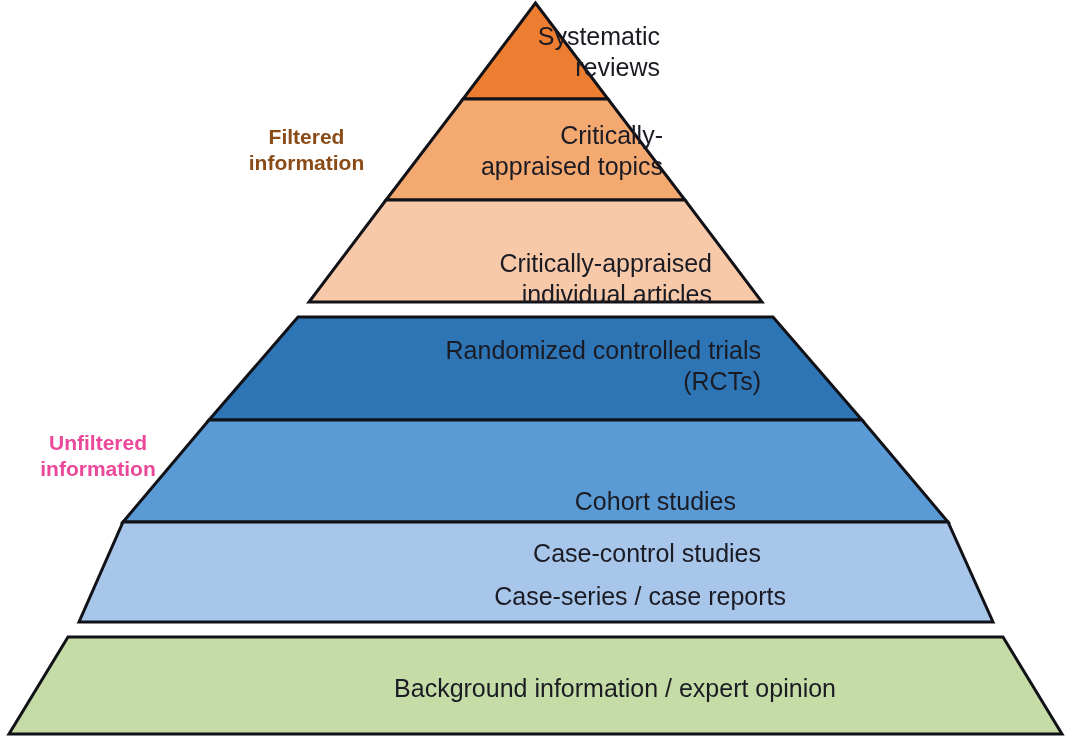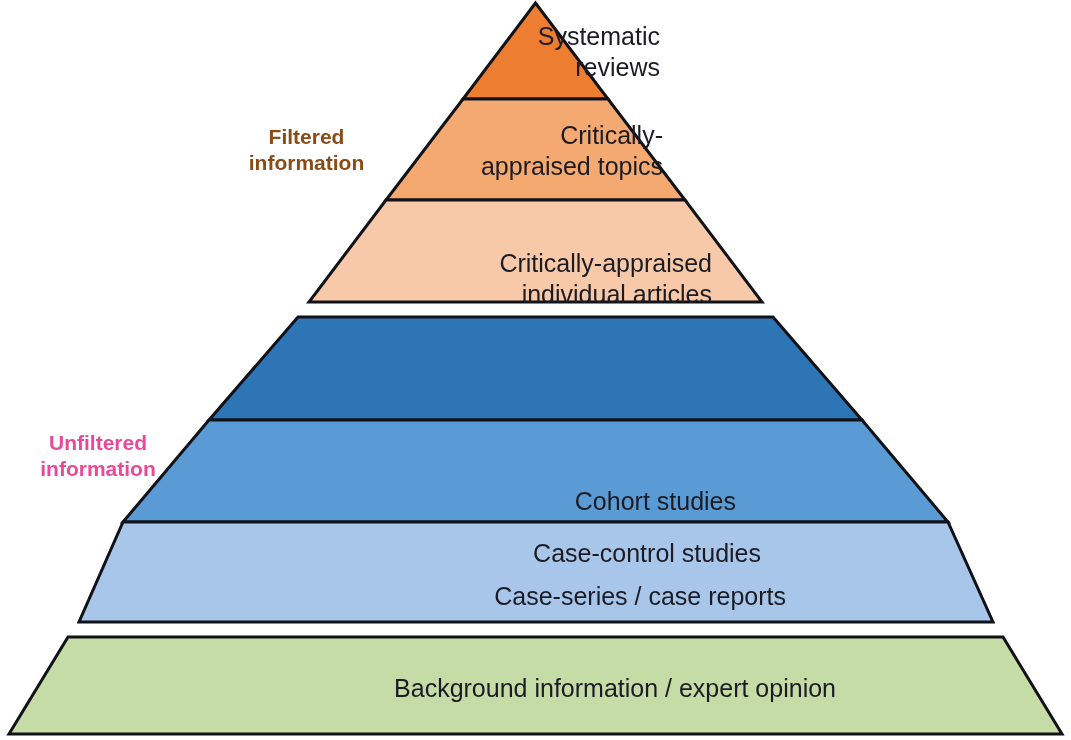--- a/index.html
+++ b/index.html
@@ -87,20 +87,22 @@
 
   <div class="tier-label" style="left:411px; top:21px; width:249px;">Systematic
 reviews</div>
 
   <div class="tier-label" style="left:364px; top:120px; width:299px;">Critically-
 appraised topics</div>
 
   <div class="tier-label" style="left:359px; top:225px; width:353px;margin-top:23px;">Critically-appraised
 individual articles</div>
 
+  <div class="tier-label" style="left:310px; top:335px; width:451px;">Randomized controlled trials
+(RCTs)</div>
 
   <div class="tier-label" style="left:335px; top:457px; width:401px;margin-top:29px;">Cohort studies</div>
 
   <div class="tier-label" style="left:285px; top:581px; width:501px;">Case-series / case reports</div>
 
   <div class="tier-label" style="left:310px; top:538px; width:451px;">Case-control studies</div>
 
   <div class="tier-label" style="left:235px; top:673px; width:601px;">Background information / expert opinion</div>
 
 </div>

